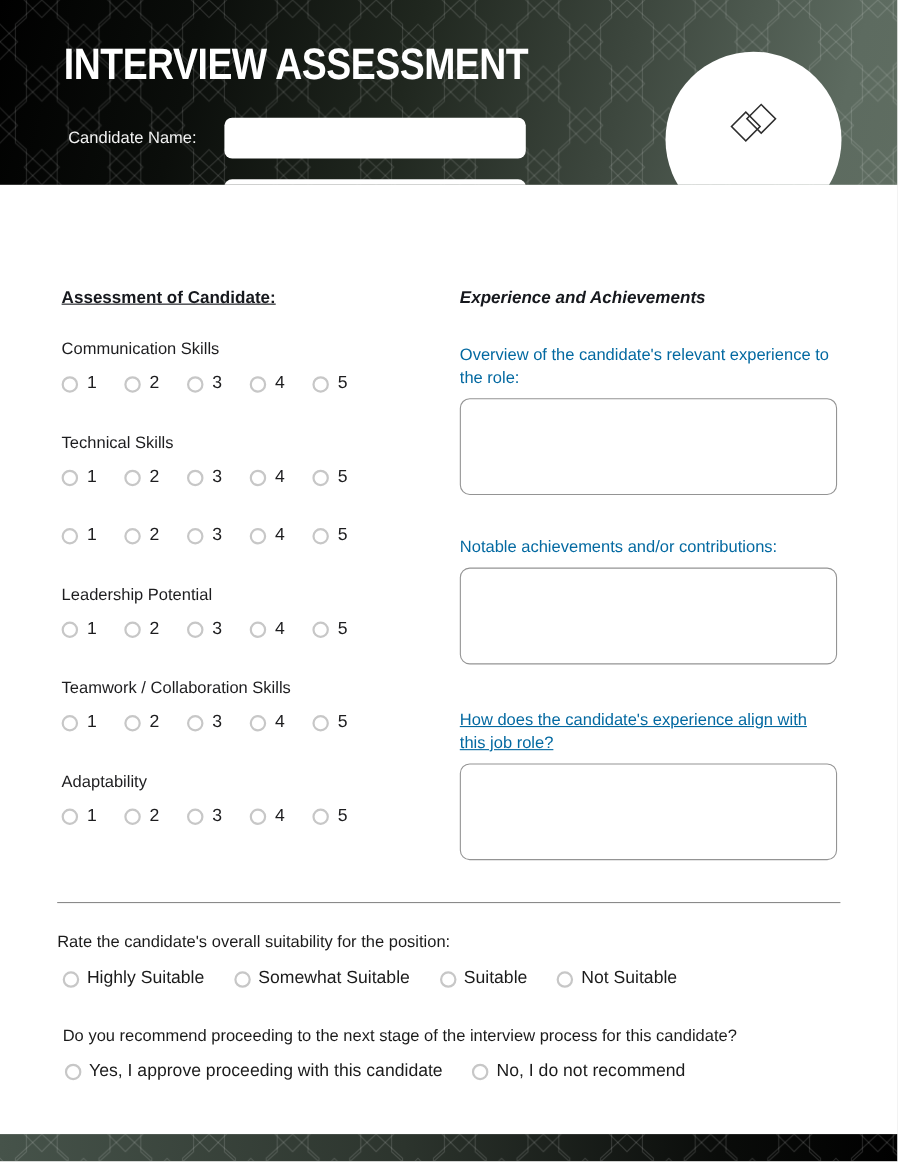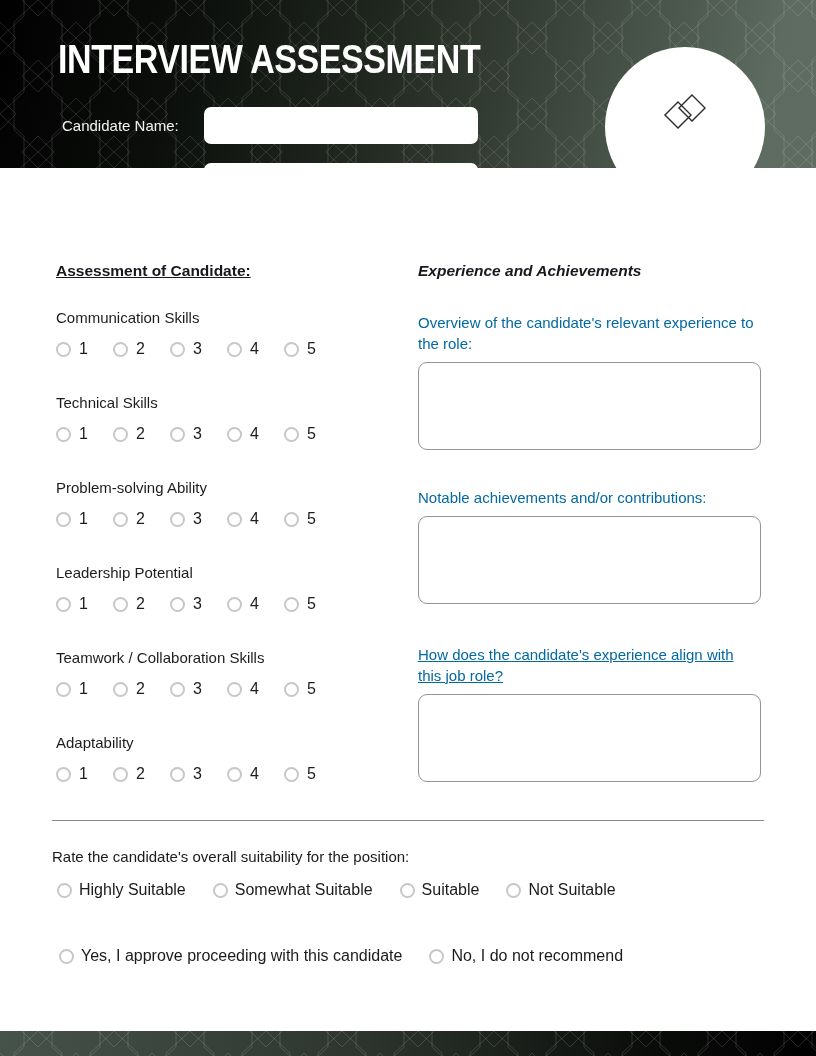--- a/index.html
+++ b/index.html
@@ -187,21 +187,20 @@
             <span class="rating-num">4</span>
           </label>
         <label class="rating-opt">
             <input type="radio" name="s1" class="radio" style="">
             <span class="rating-num">5</span>
           </label>
       </div>
     </div>
 
     <div class="skill-block">
-      <div class="skill-label">Problem-solving Ability</div>
       <div class="scale-row">
         <label class="rating-opt">
             <input type="radio" name="s2" class="radio" style="">
             <span class="rating-num">1</span>
           </label>
         <label class="rating-opt">
             <input type="radio" name="s2" class="radio" style="">
             <span class="rating-num">2</span>
           </label>
         <label class="rating-opt">
@@ -329,20 +328,21 @@
           <span class="option-label">Suitable</span>
         </label>
       <label class="option-item">
           <input type="radio" name="suit" class="radio" style="">
           <span class="option-label">Not Suitable</span>
         </label>
     </div>
   </div>
 
   <div class="recommendation">
+    <div class="question-text">Do you recommend proceeding to the next stage of the interview process for this candidate?</div>
     <div class="options-row">
       <label class="option-item">
           <input type="radio" name="rec" class="radio" style="">
           <span class="option-label">Yes, I approve proceeding with this candidate</span>
         </label>
       <label class="option-item">
           <input type="radio" name="rec" class="radio" style="">
           <span class="option-label">No, I do not recommend</span>
         </label>
     </div>

